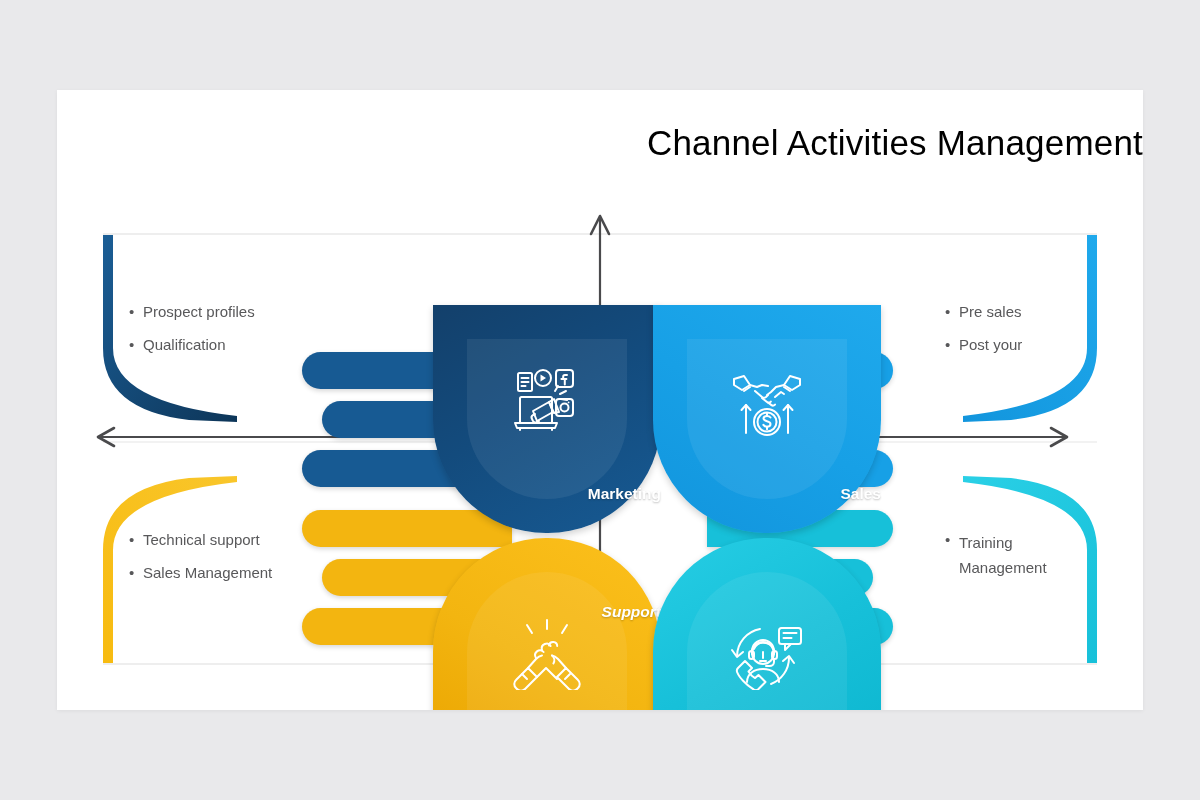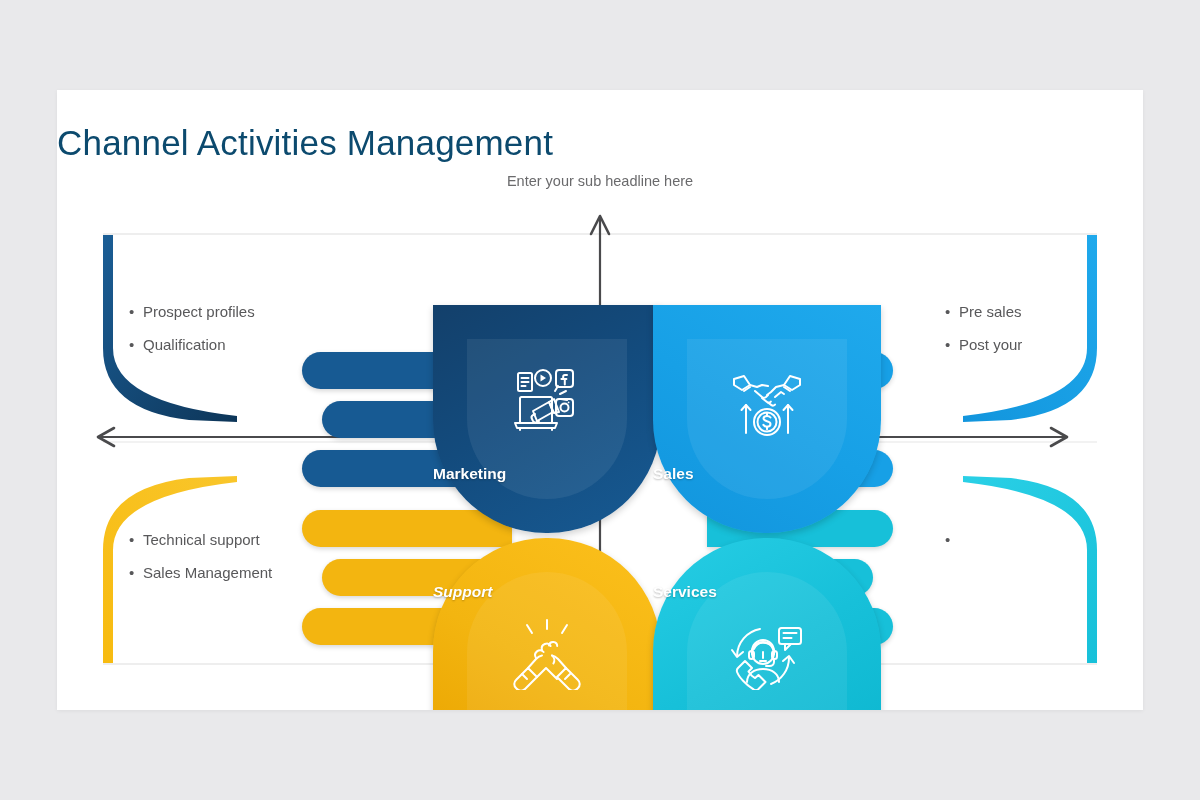--- a/index.html
+++ b/index.html
@@ -22,23 +22,23 @@
     background: #ffffff;
     box-shadow: 0 1px 4px rgba(0,0,0,0.06);
     overflow: hidden;
   }
   
   .title {
     position: absolute;
     left: 0;
     top: 33px;
     width: 100%;
-    text-align: left;
+    text-align: right;
     font-size: 35px;
-    color: #0c4a6e;
+    color: #000000;
     letter-spacing: 0.2px;
     font-weight: 400;
     white-space: nowrap;
   }
   .subtitle {
     position: absolute;
     left: 0;
     top: 83px;
     width: 100%;
     text-align: center;
@@ -100,25 +100,26 @@
     position: absolute;
     width: 160px;
     height: 160px;
     left: 34px;
     top: 34px;
     background: rgba(255,255,255,0.07);
   }
   .petal .plabel {
     position: absolute;
     width: 100%;
-    text-align: left;
+    text-align: right;
     color: #ffffff;
     font-size: 15.5px;
     font-weight: bold;
     text-shadow: 0 1px 2px rgba(0,0,0,0.25);
+    margin-top: 20px;
   }
   .petal .picon {
     position: absolute;
     width: 100%;
     display: flex;
     justify-content: center;
   }
 
   
   #petal-marketing { left: 376px; top: 215px; }
@@ -169,21 +170,20 @@
 
   
   .icon-svg { display: block; }
 </style>
 </head>
 <body>
 
 <div id="slide">
 
   <div class="title">Channel Activities Management</div>
-  <div class="subtitle">Enter your sub headline here</div>
 
   <svg class="axis-svg" viewBox="0 0 1086 620">
     <defs>
       <linearGradient id="grad-br-marketing" x1="0" y1="0" x2="1" y2="1">
         <stop offset="0%" stop-color="#1b5e96"></stop>
         <stop offset="100%" stop-color="#0d3558"></stop>
       </linearGradient>
       <linearGradient id="grad-br-sales" x1="1" y1="0" x2="0" y2="1">
         <stop offset="0%" stop-color="#1fa9ec"></stop>
         <stop offset="100%" stop-color="#1295dd"></stop>
@@ -335,21 +335,20 @@
         <path d="M44 37.5c2.4 2 3 5.4 1.4 8"></path>
 
         <path d="M14 56l5 5M62 56l-5 5"></path>
       </svg>
     </div>
   </div>
 
   <div class="petal" id="petal-services">
     <div class="leaf bl-square"></div>
     <div class="inner" style="border-bottom-left-radius:0;"></div>
-    <div class="plabel" style="top:45px;">Services</div>
     <div class="picon" style="top:80px;">
       <svg class="icon-svg" width="80" height="72" viewBox="0 0 80 72" fill="none" stroke="#ffffff" stroke-width="2" stroke-linecap="round" stroke-linejoin="round">
 
         <path d="M10 38a28 28 0 0123-27"></path>
         <path d="M5 32l5 7 6-5"></path>
         <path d="M62 40a28 28 0 01-18 26"></path>
         <path d="M67 45l-5-7-6 5"></path>
 
         <circle cx="36" cy="35" r="11"></circle>
         <path d="M27 31c2-5 7-7 12-6 4 .8 6.5 3.4 7 6"></path>
@@ -400,16 +399,18 @@
     </div>
     <div class="row">
       <span class="dot">•</span>
       <span class="txt">Sales Management</span>
     </div>
   </div>
 
   <div class="bullets" id="bullets-services">
     <div class="row">
       <span class="dot">•</span>
+      <span class="txt" style="line-height:25px;">Training
+Management</span>
     </div>
   </div>
 
 </div>
 
 </body></html>

